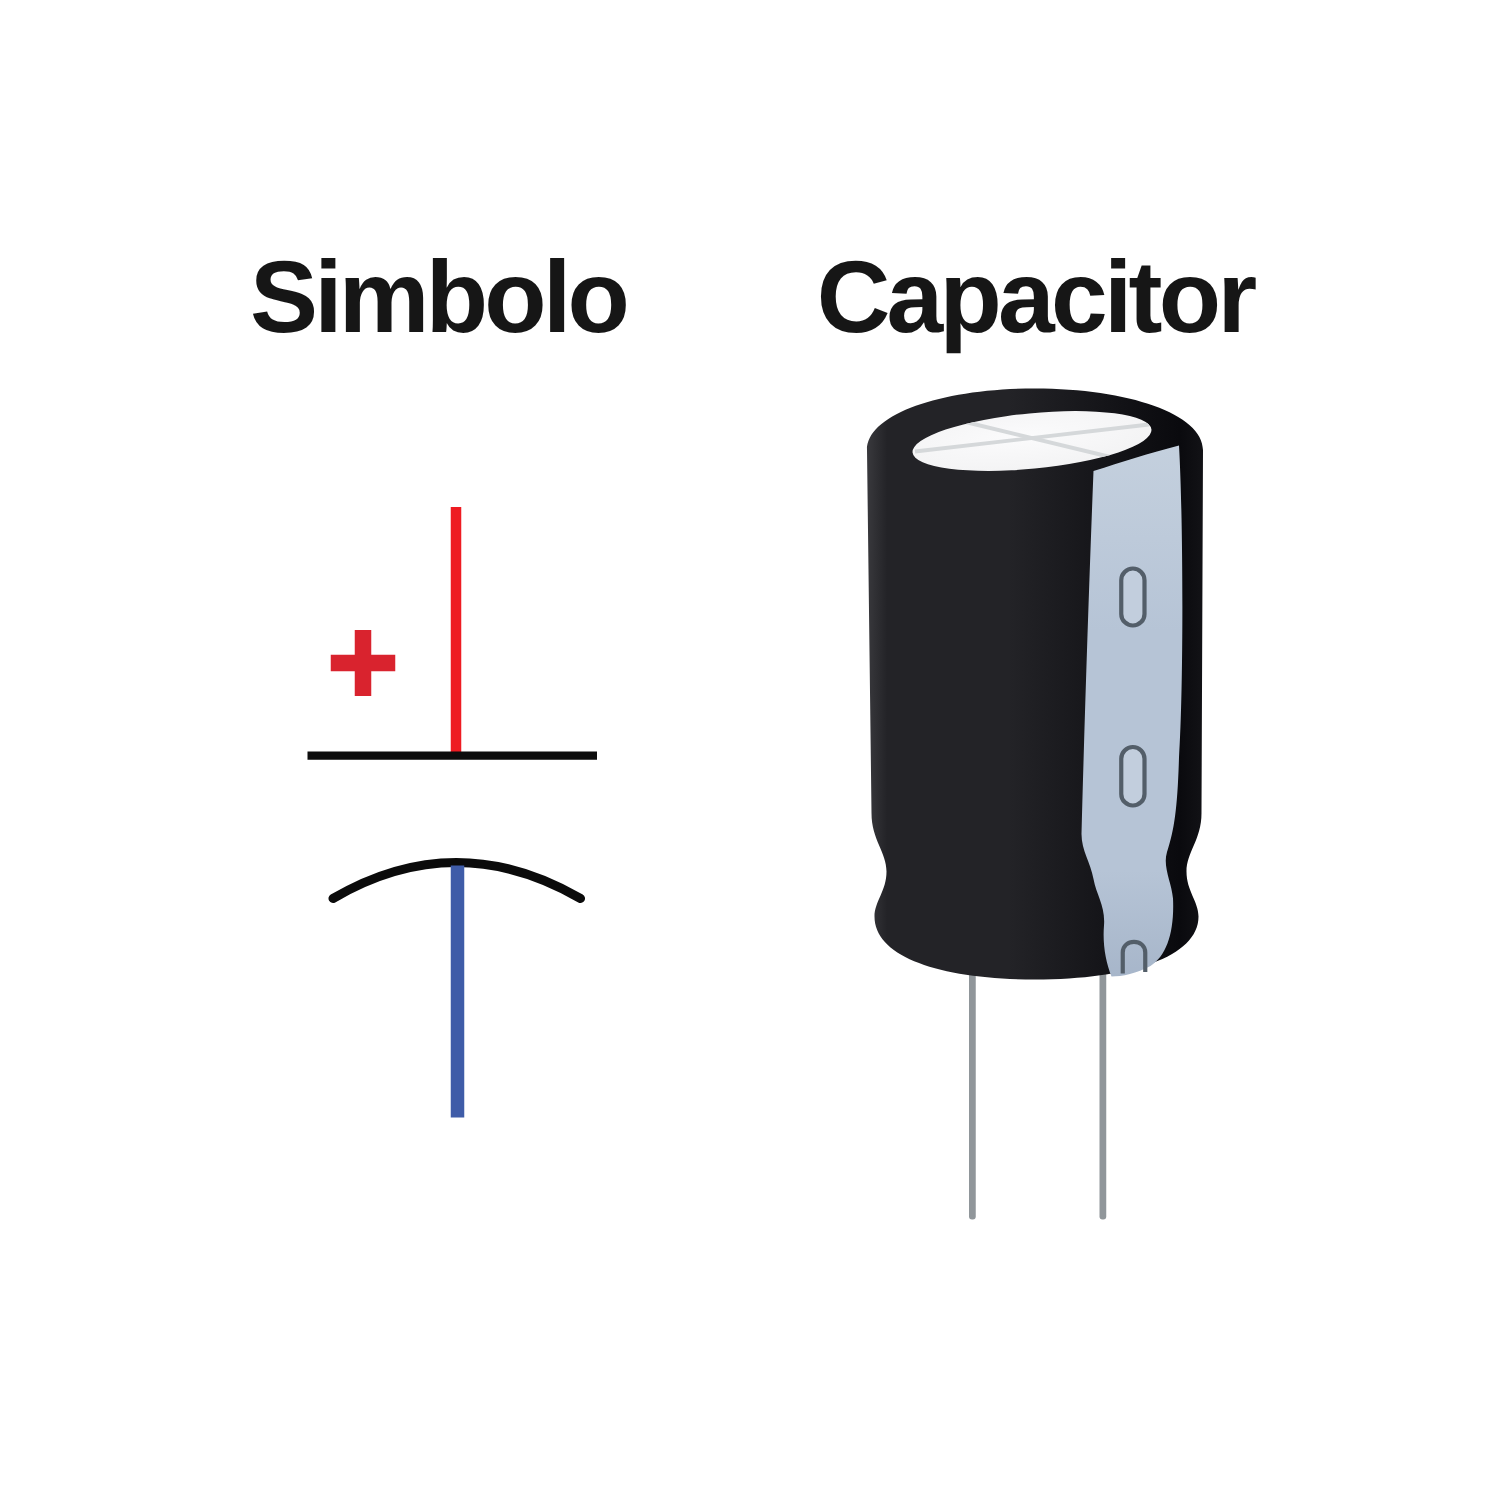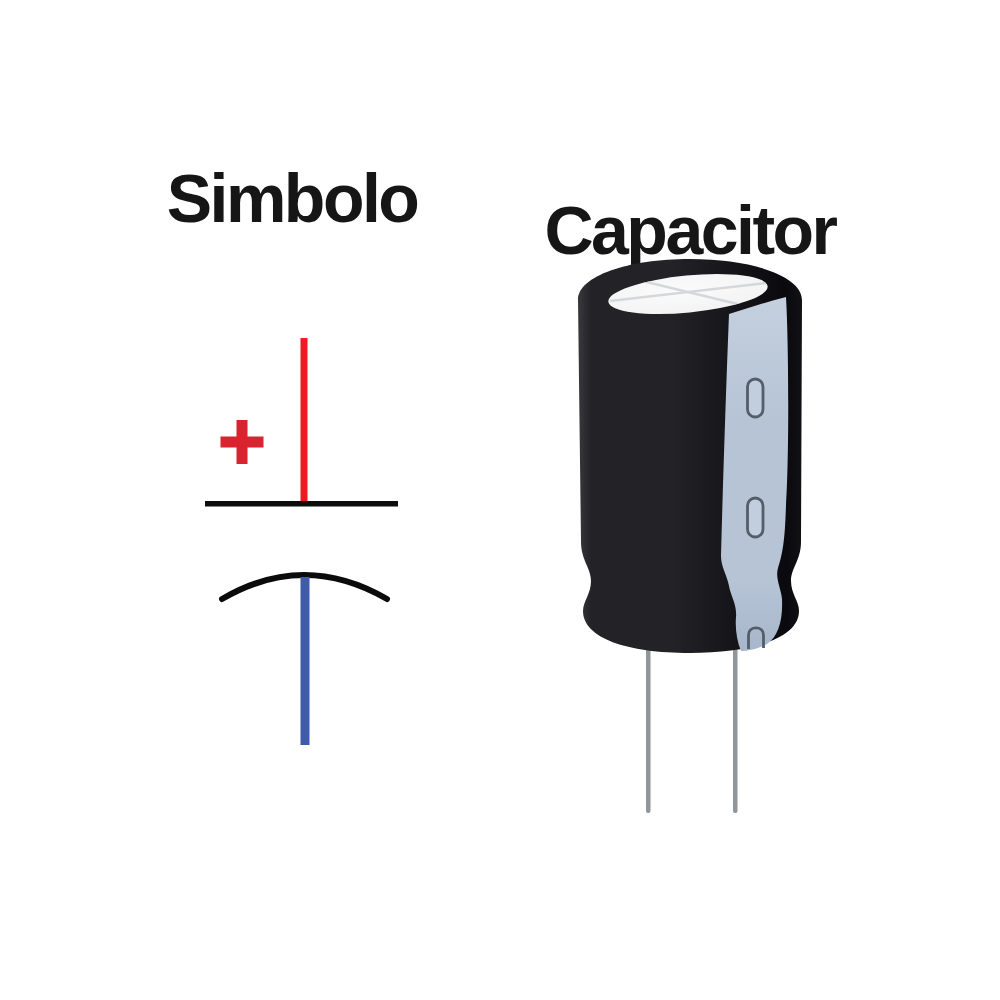--- a/index.html
+++ b/index.html
@@ -22,21 +22,21 @@
     line-height: 80px;
     font-size: 68px;
     font-weight: 700;
     letter-spacing: -2.5px;
     color: var(--title_text, #161616);
     text-align: center;
     white-space: nowrap;
     user-select: none;
   }
   .title-left  { left: 137px; width: 310px; }
-  .title-right { left: 530px; width: 320px; margin-top: 32px; }
+  .title-right { left: 530px; width: 320px; }
   svg.art {
     position: absolute;
     left: 0;
     top: 0;
     width: 1000px;
     height: 1000px;
     display: block;
   }
 </style>
 </head>

